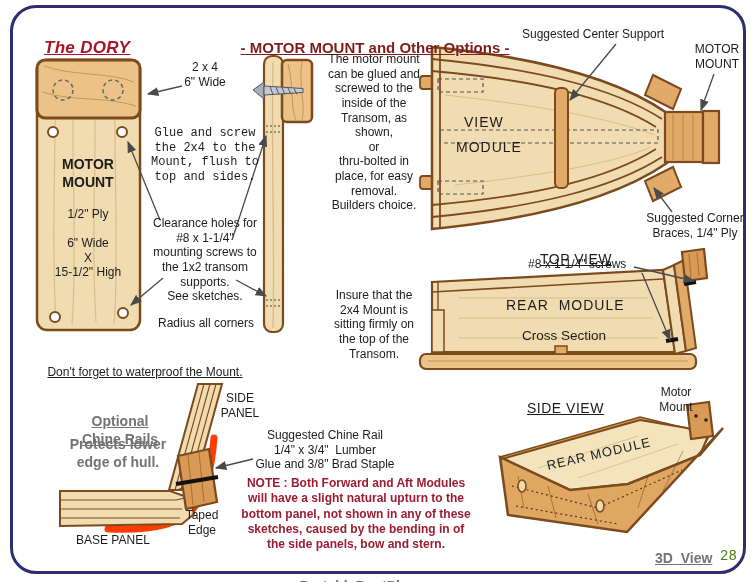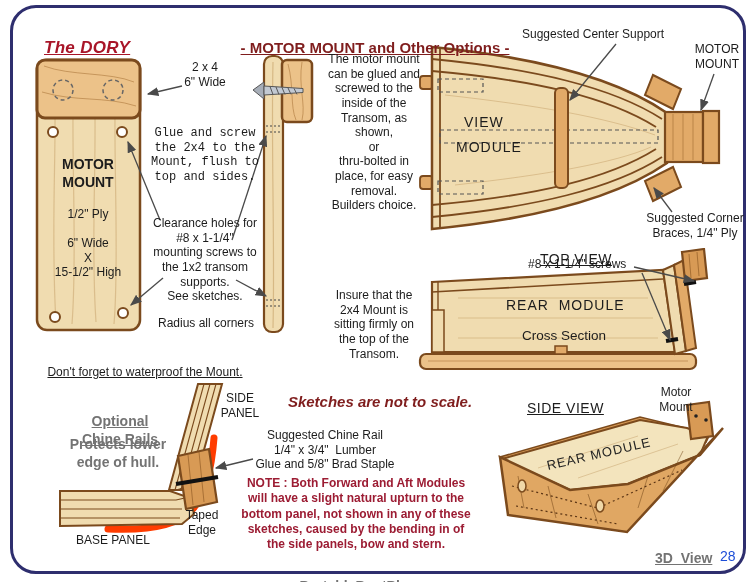--- a/index.html
+++ b/index.html
@@ -11,21 +11,21 @@
   .ml{white-space:pre-wrap;}
   .ctr{text-align:center;}
   .t13{font-size:12px;line-height:1.22;}
   .t14{font-size:14px;line-height:1.25;}
   .bold{font-weight:bold;}
   .und{text-decoration:underline;margin-top:27px;}
   .red{color:#7f1d1d;}
   .darkred{color:#a81528;}
   .maroon{color:#9c1c33;}
   .blue{color:#737373;}
-  .navy{color:#1d4ed8;}
+  .navy{color:#4d7c0f;font-family:Liberation Mono, monospace;}
   .ital{font-style:italic;}
   .ls1{letter-spacing:1px;}
   .pre{white-space:pre;}
   svg.draw{position:absolute;z-index:1;}
   #arrows{position:absolute;left:0;top:0;z-index:3;pointer-events:none;}
 </style>
 </head>
 <body>
 
 <div id="page">
@@ -244,22 +244,21 @@
 Chine Rails</div>
   <div class="abs ml ctr t14 bold blue" style="left:58px;top:436px;width:120px;">Protects lower
 edge of hull.</div>
   <div class="abs ml ctr t13" style="left:216px;top:391px;width:48px;">SIDE
 PANEL</div>
   <div class="abs ml ctr t13" style="left:176px;top:508px;width:52px;">Taped
 Edge</div>
   <div class="abs t13" style="left:76px;top:533px;white-space:nowrap;">BASE PANEL</div>
   <div class="abs ml ctr t13" style="left:240px;top:428px;width:170px;">Suggested Chine Rail
 1/4" x 3/4"  Lumber
-Glue and 5/8" Brad Staple</div>
-
-  <div class="abs ctr bold ital red" style="left:272px;top:393px;width:216px;font-size:15px;">Sketches are not to scale.</div>
+Glue and 3/8" Brad Staple</div>
+
   <div class="abs ml ctr bold maroon t13" style="left:236px;top:476px;width:240px;line-height:1.28;">NOTE : Both Forward and Aft Modules
 will have a slight natural upturn to the
 bottom panel, not shown in any of these
 sketches, caused by the bending in of
 the side panels, bow and stern.</div>
   <div class="abs ctr t14 bold und blue" style="left:278px;top:551px;width:200px;cursor:pointer;">PortableBoatPlans.com</div>
 </div>
 
 </body></html>

